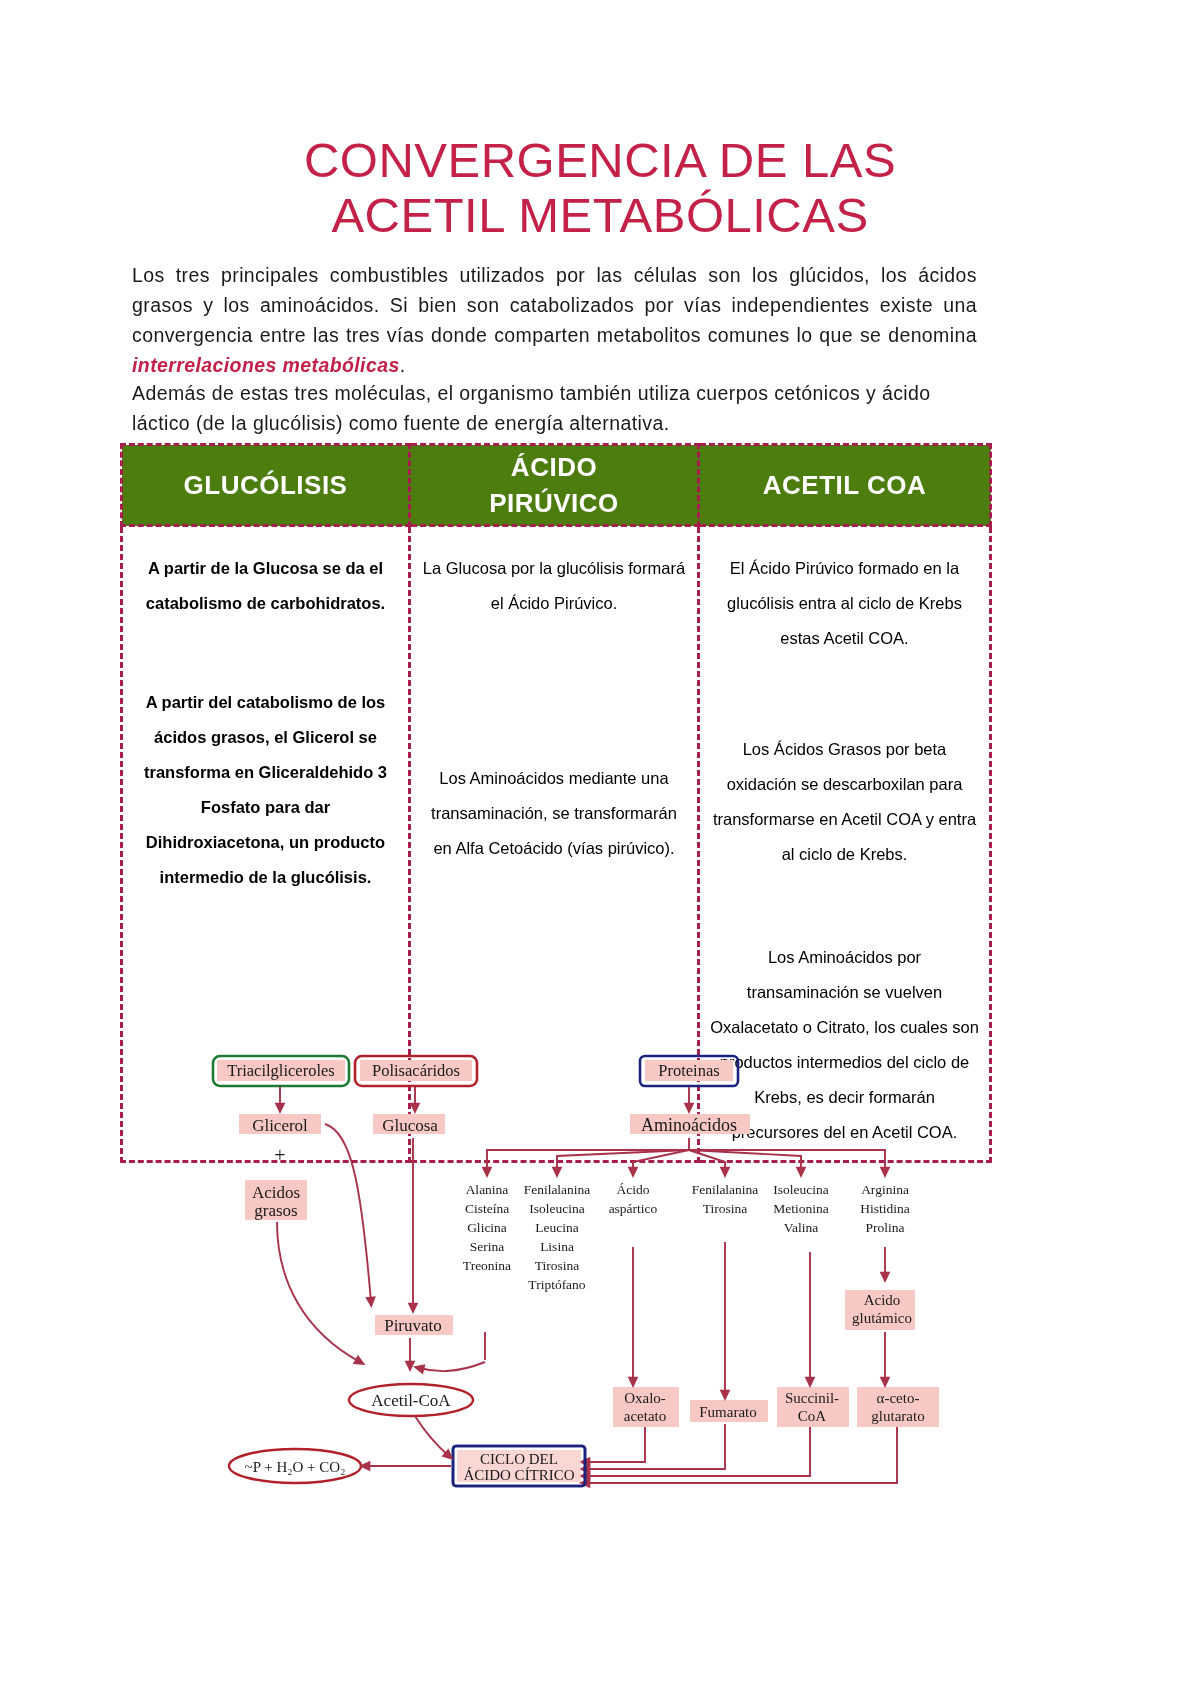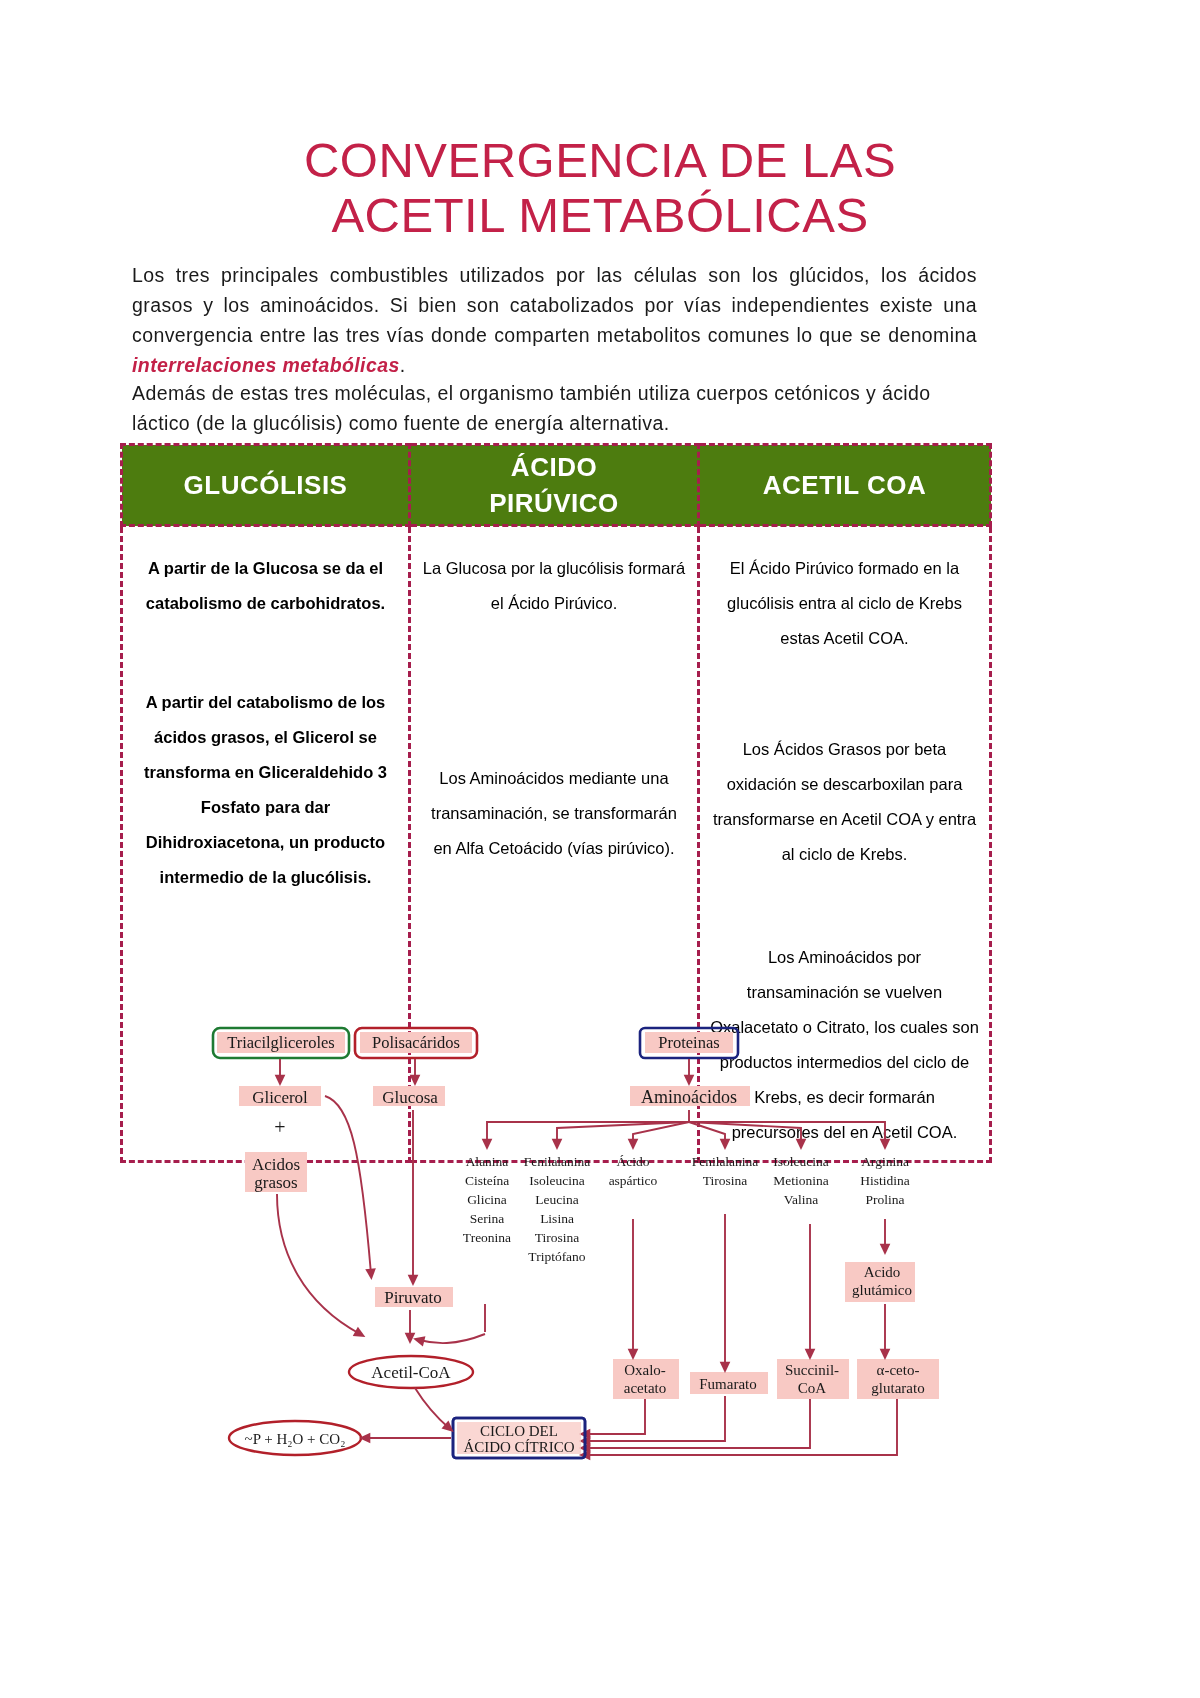--- a/index.html
+++ b/index.html
@@ -79,21 +79,21 @@
     min-height:430px;
   }
   .blk{margin:0 0 34px 0;}
   .blk:last-child{margin-bottom:0;}
   .b{font-weight:bold;}
   .n{font-weight:400;}
   .sp1{height:30px;}
   
   .diagram{
     position:absolute;
-    left:185px; top:1004px;
+    left:185px; top:1032px;
     width:830px; height:470px;text-align:center;
   }
   .diagram svg{display:block;}
   .dg-label{
     font-family:"Liberation Serif", serif;
     fill:#1a1a1a;
   }
   
   ::-webkit-scrollbar{display:none;}
 </style>

